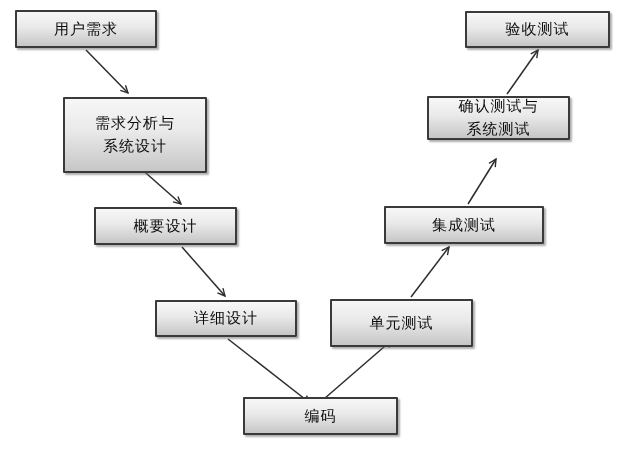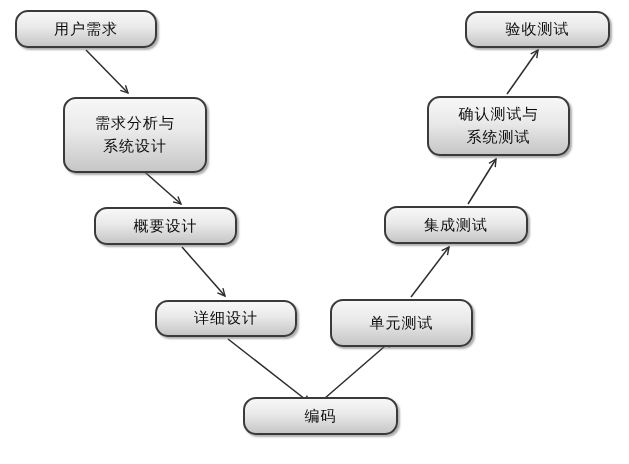--- a/index.html
+++ b/index.html
@@ -19,21 +19,21 @@
     position: absolute;
     left: 0;
     top: 0;
   }
   .node {
     position: absolute;
     display: flex;
     align-items: center;
     justify-content: center;
     box-sizing: border-box;
-    border-radius: 13px;
+    border-radius: 1px;
     text-align: center;
   }
   .node-label {
     white-space: pre-line;
     font-size: 15px;
     line-height: 23px;
     letter-spacing: 1px;
   }
 </style>
 </head>
@@ -70,23 +70,23 @@
     </div>
     <div class="node" style="left: 155px; top: 300px; width: 142px; height: 37px; border: 2px solid rgb(58, 58, 58); background: linear-gradient(rgb(247, 247, 247) 0%, rgb(233, 233, 233) 45%, rgb(198, 198, 198) 100%); box-shadow: rgba(110, 110, 110, 0.55) 2px 2px 2px; font-family: Liberation Serif, serif;">
       <span class="node-label" style="color: rgb(10, 10, 10);">详细设计</span>
     </div>
     <div class="node" style="left: 243px; top: 397px; width: 155px; height: 38px; border: 2px solid rgb(58, 58, 58); background: linear-gradient(rgb(247, 247, 247) 0%, rgb(233, 233, 233) 45%, rgb(198, 198, 198) 100%); box-shadow: rgba(110, 110, 110, 0.55) 2px 2px 2px;">
       <span class="node-label" style="color: rgb(10, 10, 10);">编码</span>
     </div>
     <div class="node" style="left: 330px; top: 299px; width: 143px; height: 48px; border: 2px solid rgb(58, 58, 58); background: linear-gradient(rgb(247, 247, 247) 0%, rgb(233, 233, 233) 45%, rgb(198, 198, 198) 100%); box-shadow: rgba(110, 110, 110, 0.55) 2px 2px 2px;">
       <span class="node-label" style="color: rgb(10, 10, 10);">单元测试</span>
     </div>
-    <div class="node" style="left: 384px; top: 206px; width: 144px; height: 38px; border: 2px solid rgb(58, 58, 58); background: linear-gradient(rgb(247, 247, 247) 0%, rgb(233, 233, 233) 45%, rgb(198, 198, 198) 100%); box-shadow: rgba(110, 110, 110, 0.55) 2px 2px 2px;">
+    <div class="node" style="left: 384px; top: 206px; width: 160px; height: 38px; border: 2px solid rgb(58, 58, 58); background: linear-gradient(rgb(247, 247, 247) 0%, rgb(233, 233, 233) 45%, rgb(198, 198, 198) 100%); box-shadow: rgba(110, 110, 110, 0.55) 2px 2px 2px;">
       <span class="node-label" style="color: rgb(10, 10, 10);">集成测试</span>
     </div>
-    <div class="node" style="left: 427px; top: 96px; width: 143px; height: 60px; border: 2px solid rgb(58, 58, 58); background: linear-gradient(rgb(247, 247, 247) 0%, rgb(233, 233, 233) 45%, rgb(198, 198, 198) 100%); box-shadow: rgba(110, 110, 110, 0.55) 2px 2px 2px;">
+    <div class="node" style="left: 427px; top: 96px; width: 143px; height: 44px; border: 2px solid rgb(58, 58, 58); background: linear-gradient(rgb(247, 247, 247) 0%, rgb(233, 233, 233) 45%, rgb(198, 198, 198) 100%); box-shadow: rgba(110, 110, 110, 0.55) 2px 2px 2px;">
       <span class="node-label" style="color: rgb(10, 10, 10);">确认测试与
 系统测试</span>
     </div>
     <div class="node" style="left: 465px; top: 11px; width: 145px; height: 37px; border: 2px solid rgb(58, 58, 58); background: linear-gradient(rgb(247, 247, 247) 0%, rgb(233, 233, 233) 45%, rgb(198, 198, 198) 100%); box-shadow: rgba(110, 110, 110, 0.55) 2px 2px 2px;">
       <span class="node-label" style="color: rgb(10, 10, 10);">验收测试</span>
     </div>
   </div>
 
 </body></html>

